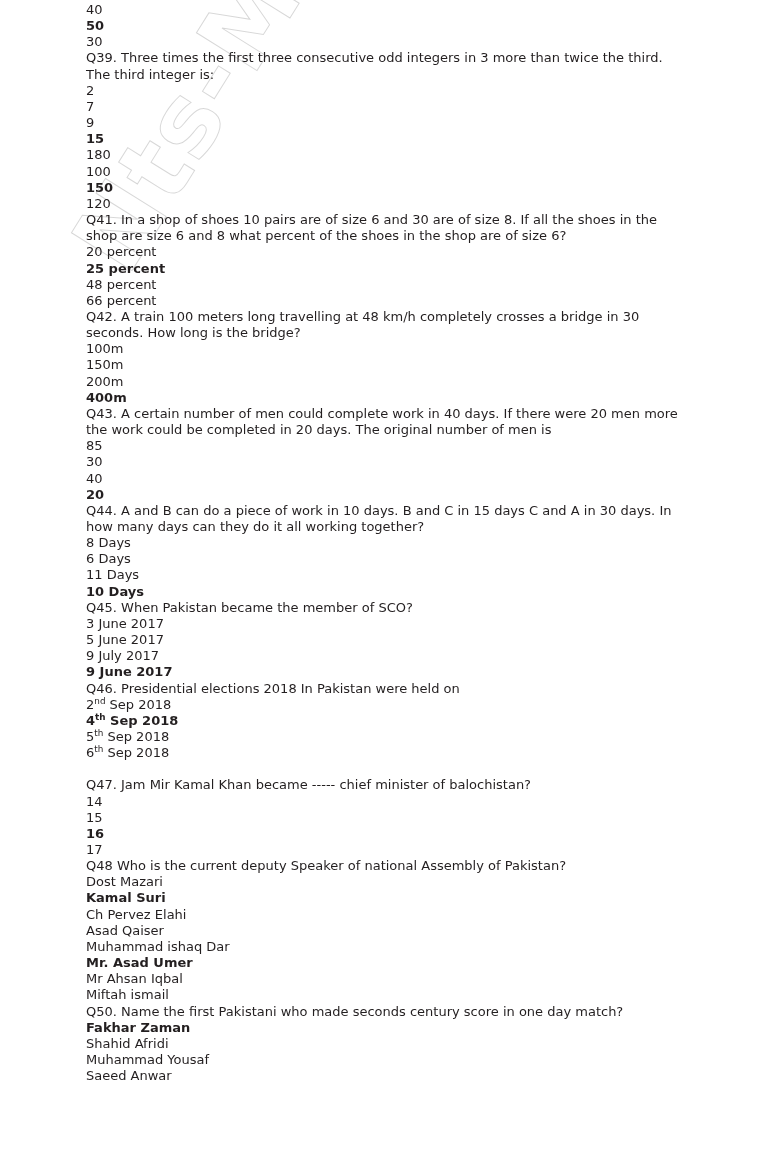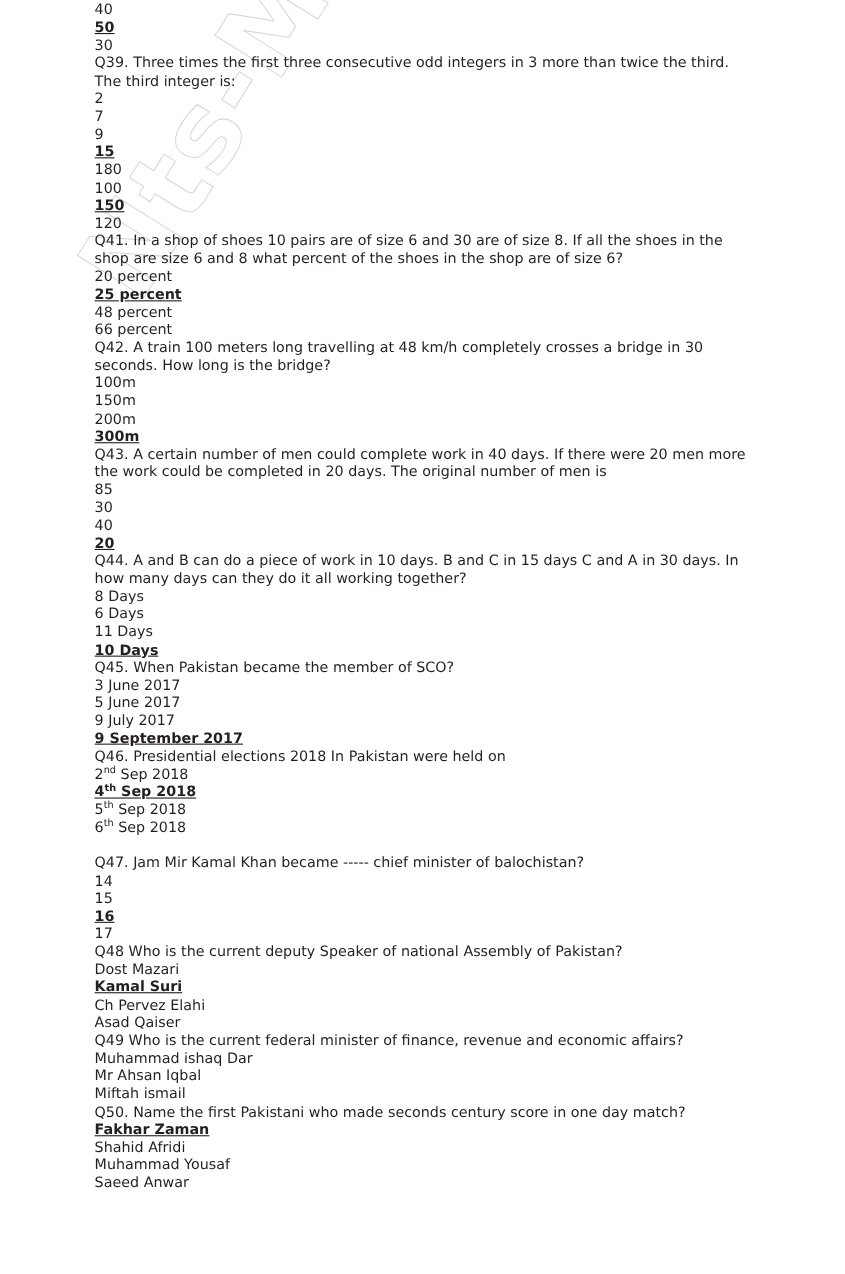--- a/index.html
+++ b/index.html
@@ -53,21 +53,20 @@
     font-size: 13px;
     line-height: 16.15px;
   }
   .line {
     white-space: normal;
     margin: 0;
     padding: 0;
   }
   .bold {
     font-weight: bold;
-    text-decoration: underline;
   }
   sup {
     font-size: 0.68em;
     vertical-align: super;
     line-height: 0;
   }
   .gap {
     height: 16px;
   }
 </style>
@@ -95,54 +94,54 @@
       <div class="line">120</div>
       <div class="line">Q41. In a shop of shoes 10 pairs are of size 6 and 30 are of size 8. If all the shoes in the shop are size 6 and 8 what percent of the shoes in the shop are of size 6?</div>
       <div class="line">20 percent</div>
       <div class="line bold">25 percent</div>
       <div class="line">48 percent</div>
       <div class="line">66 percent</div>
       <div class="line">Q42. A train 100 meters long travelling at 48 km/h completely crosses a bridge in 30 seconds. How long is the bridge?</div>
       <div class="line">100m</div>
       <div class="line">150m</div>
       <div class="line">200m</div>
-      <div class="line bold">300m</div>
+      <div class="line bold">400m</div>
       <div class="line">Q43. A certain number of men could complete work in 40 days. If there were 20 men more the work could be completed in 20 days. The original number of men is</div>
       <div class="line">85</div>
       <div class="line">30</div>
       <div class="line">40</div>
       <div class="line bold">20</div>
       <div class="line">Q44. A and B can do a piece of work in 10 days. B and C in 15 days C and A in 30 days. In how many days can they do it all working together?</div>
       <div class="line">8 Days</div>
       <div class="line">6 Days</div>
       <div class="line">11 Days</div>
       <div class="line bold">10 Days</div>
       <div class="line">Q45. When Pakistan became the member of SCO?</div>
       <div class="line">3 June 2017</div>
       <div class="line">5 June 2017</div>
       <div class="line">9 July 2017</div>
-      <div class="line bold">9 September 2017</div>
+      <div class="line bold">9 June 2017</div>
       <div class="line">Q46. Presidential elections 2018 In Pakistan were held on</div>
       <div class="line">2<sup>nd</sup> Sep 2018</div>
       <div class="line bold">4<sup>th</sup> Sep 2018</div>
       <div class="line">5<sup>th</sup> Sep 2018</div>
       <div class="line">6<sup>th</sup> Sep 2018</div>
       <div class="gap"></div>
       <div class="line">Q47. Jam Mir Kamal Khan became ----- chief minister of balochistan?</div>
       <div class="line">14</div>
       <div class="line">15</div>
       <div class="line bold">16</div>
       <div class="line">17</div>
       <div class="line">Q48 Who is the current deputy Speaker of national Assembly of Pakistan?</div>
       <div class="line">Dost Mazari</div>
       <div class="line bold">Kamal Suri</div>
       <div class="line">Ch Pervez Elahi</div>
       <div class="line">Asad Qaiser</div>
-      <div class="line">Q49 Who is the current federal minister of finance, revenue and economic affairs?</div>
       <div class="line">Muhammad ishaq Dar</div>
+      <div class="line bold">Mr. Asad Umer</div>
       <div class="line">Mr Ahsan Iqbal</div>
       <div class="line">Miftah ismail</div>
       <div class="line">Q50. Name the first Pakistani who made seconds century score in one day match?</div>
       <div class="line bold">Fakhar Zaman</div>
       <div class="line">Shahid Afridi</div>
       <div class="line">Muhammad Yousaf</div>
       <div class="line">Saeed Anwar</div>
     </div>
 
 </div>

